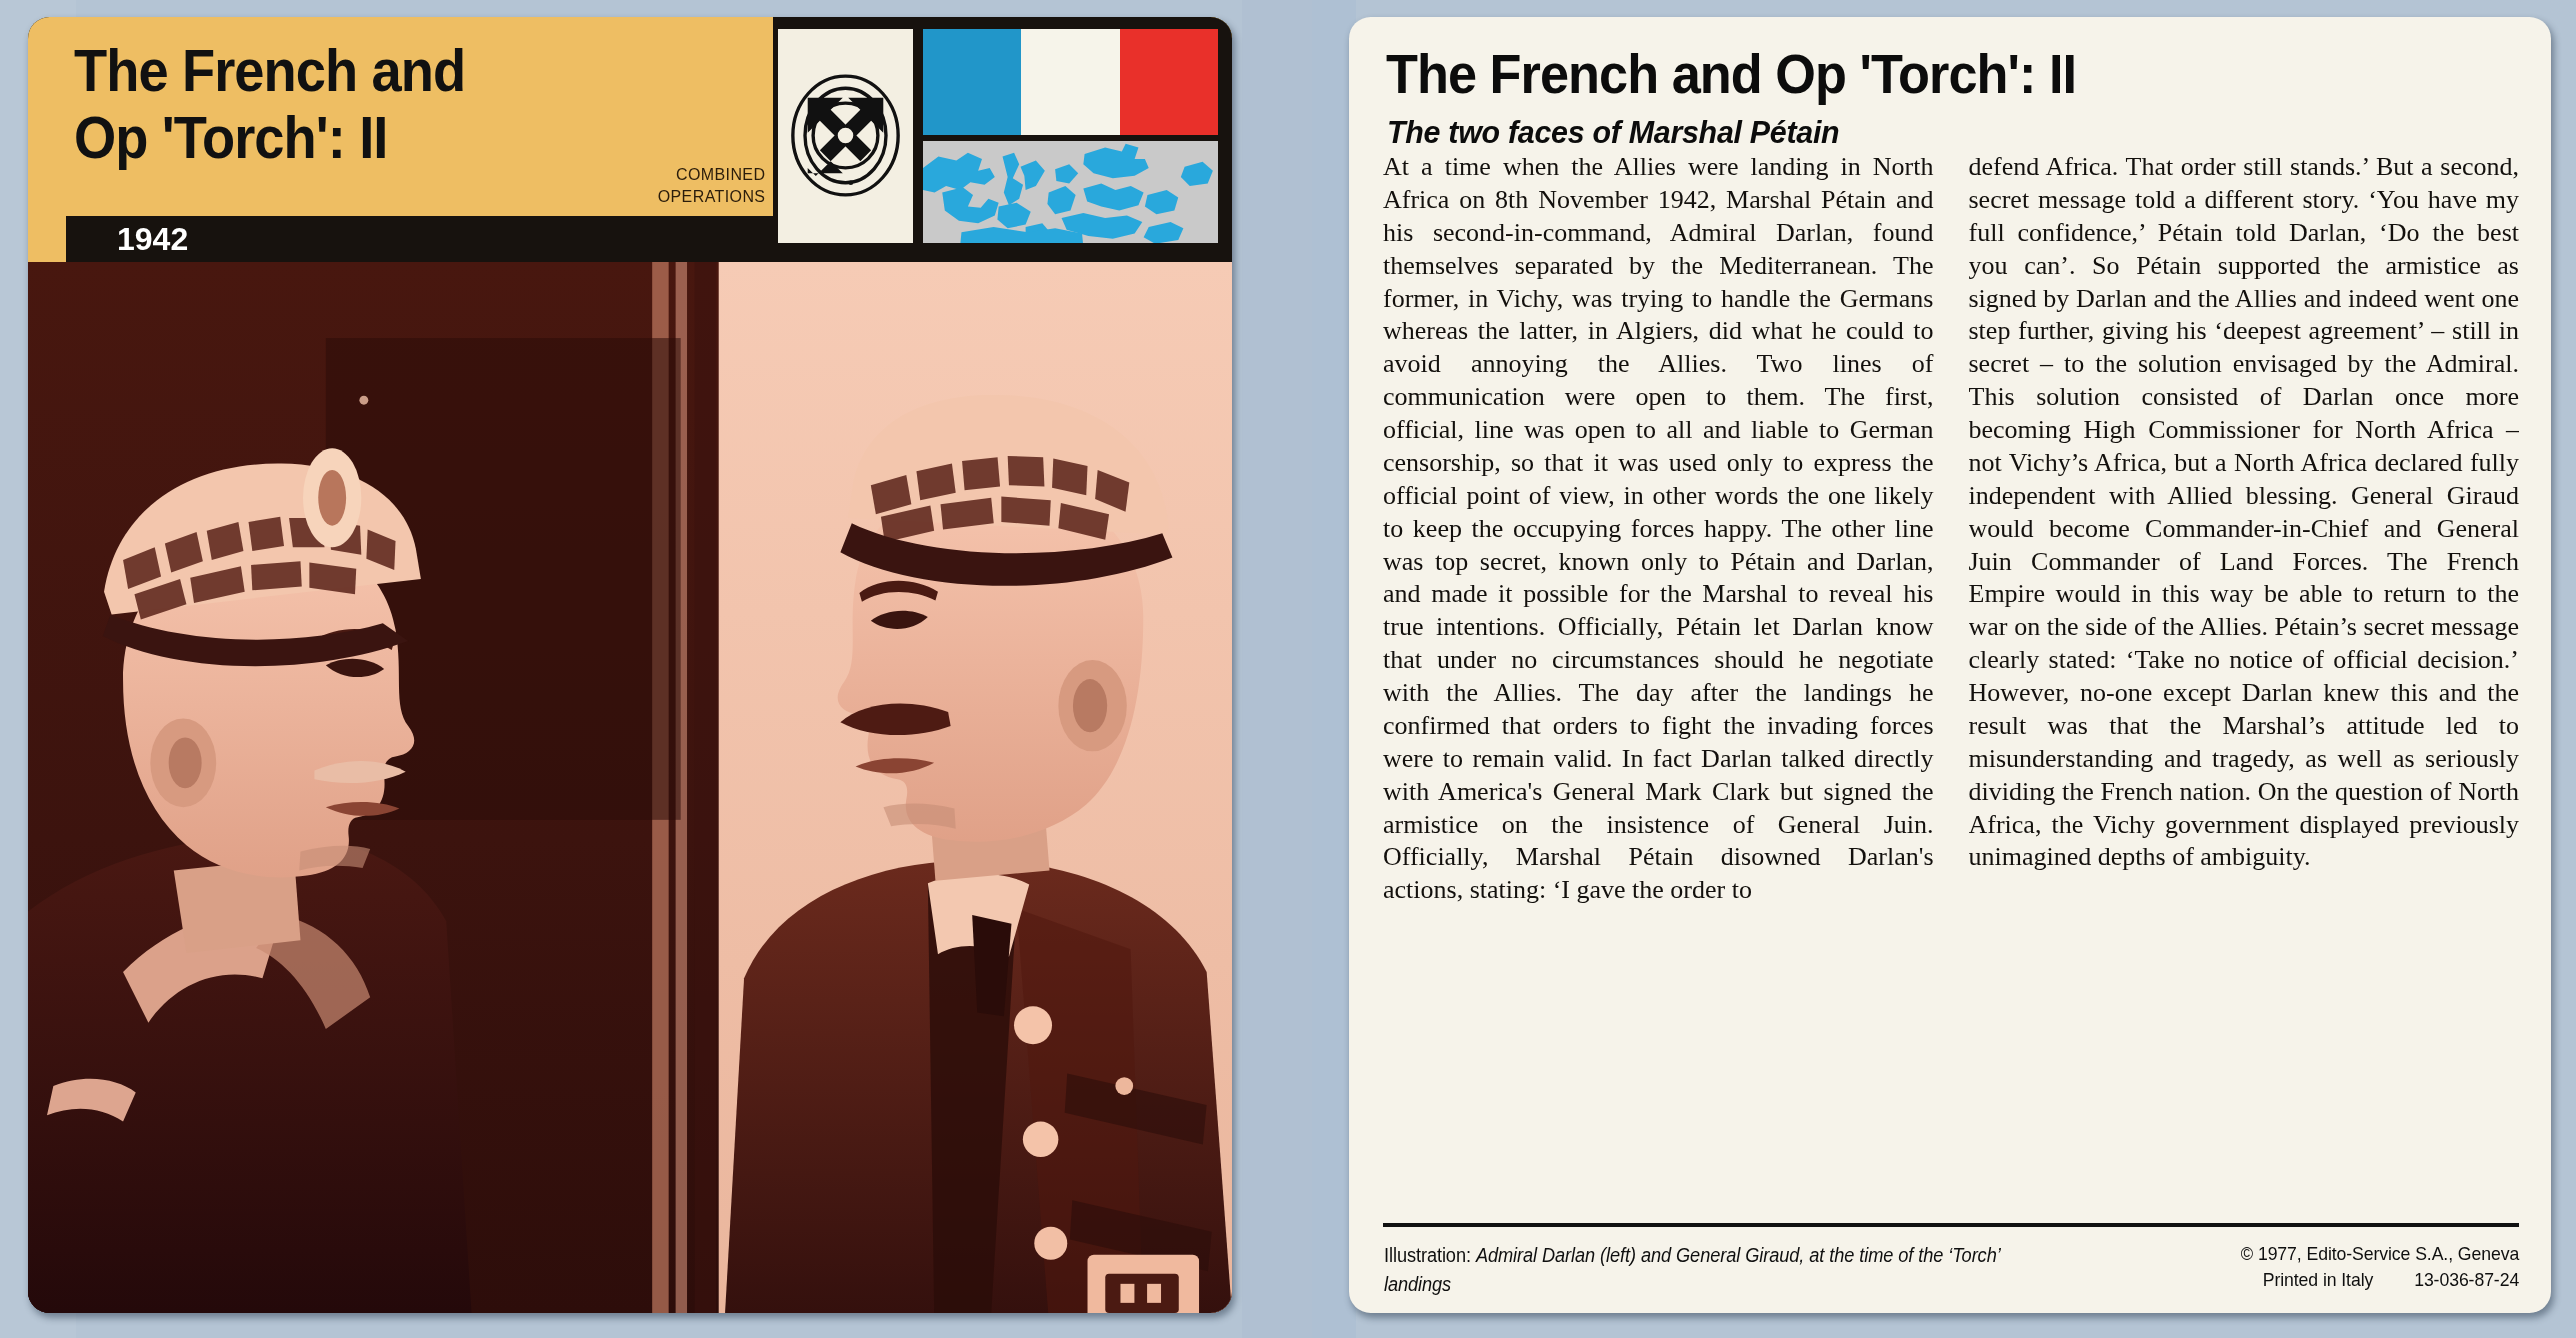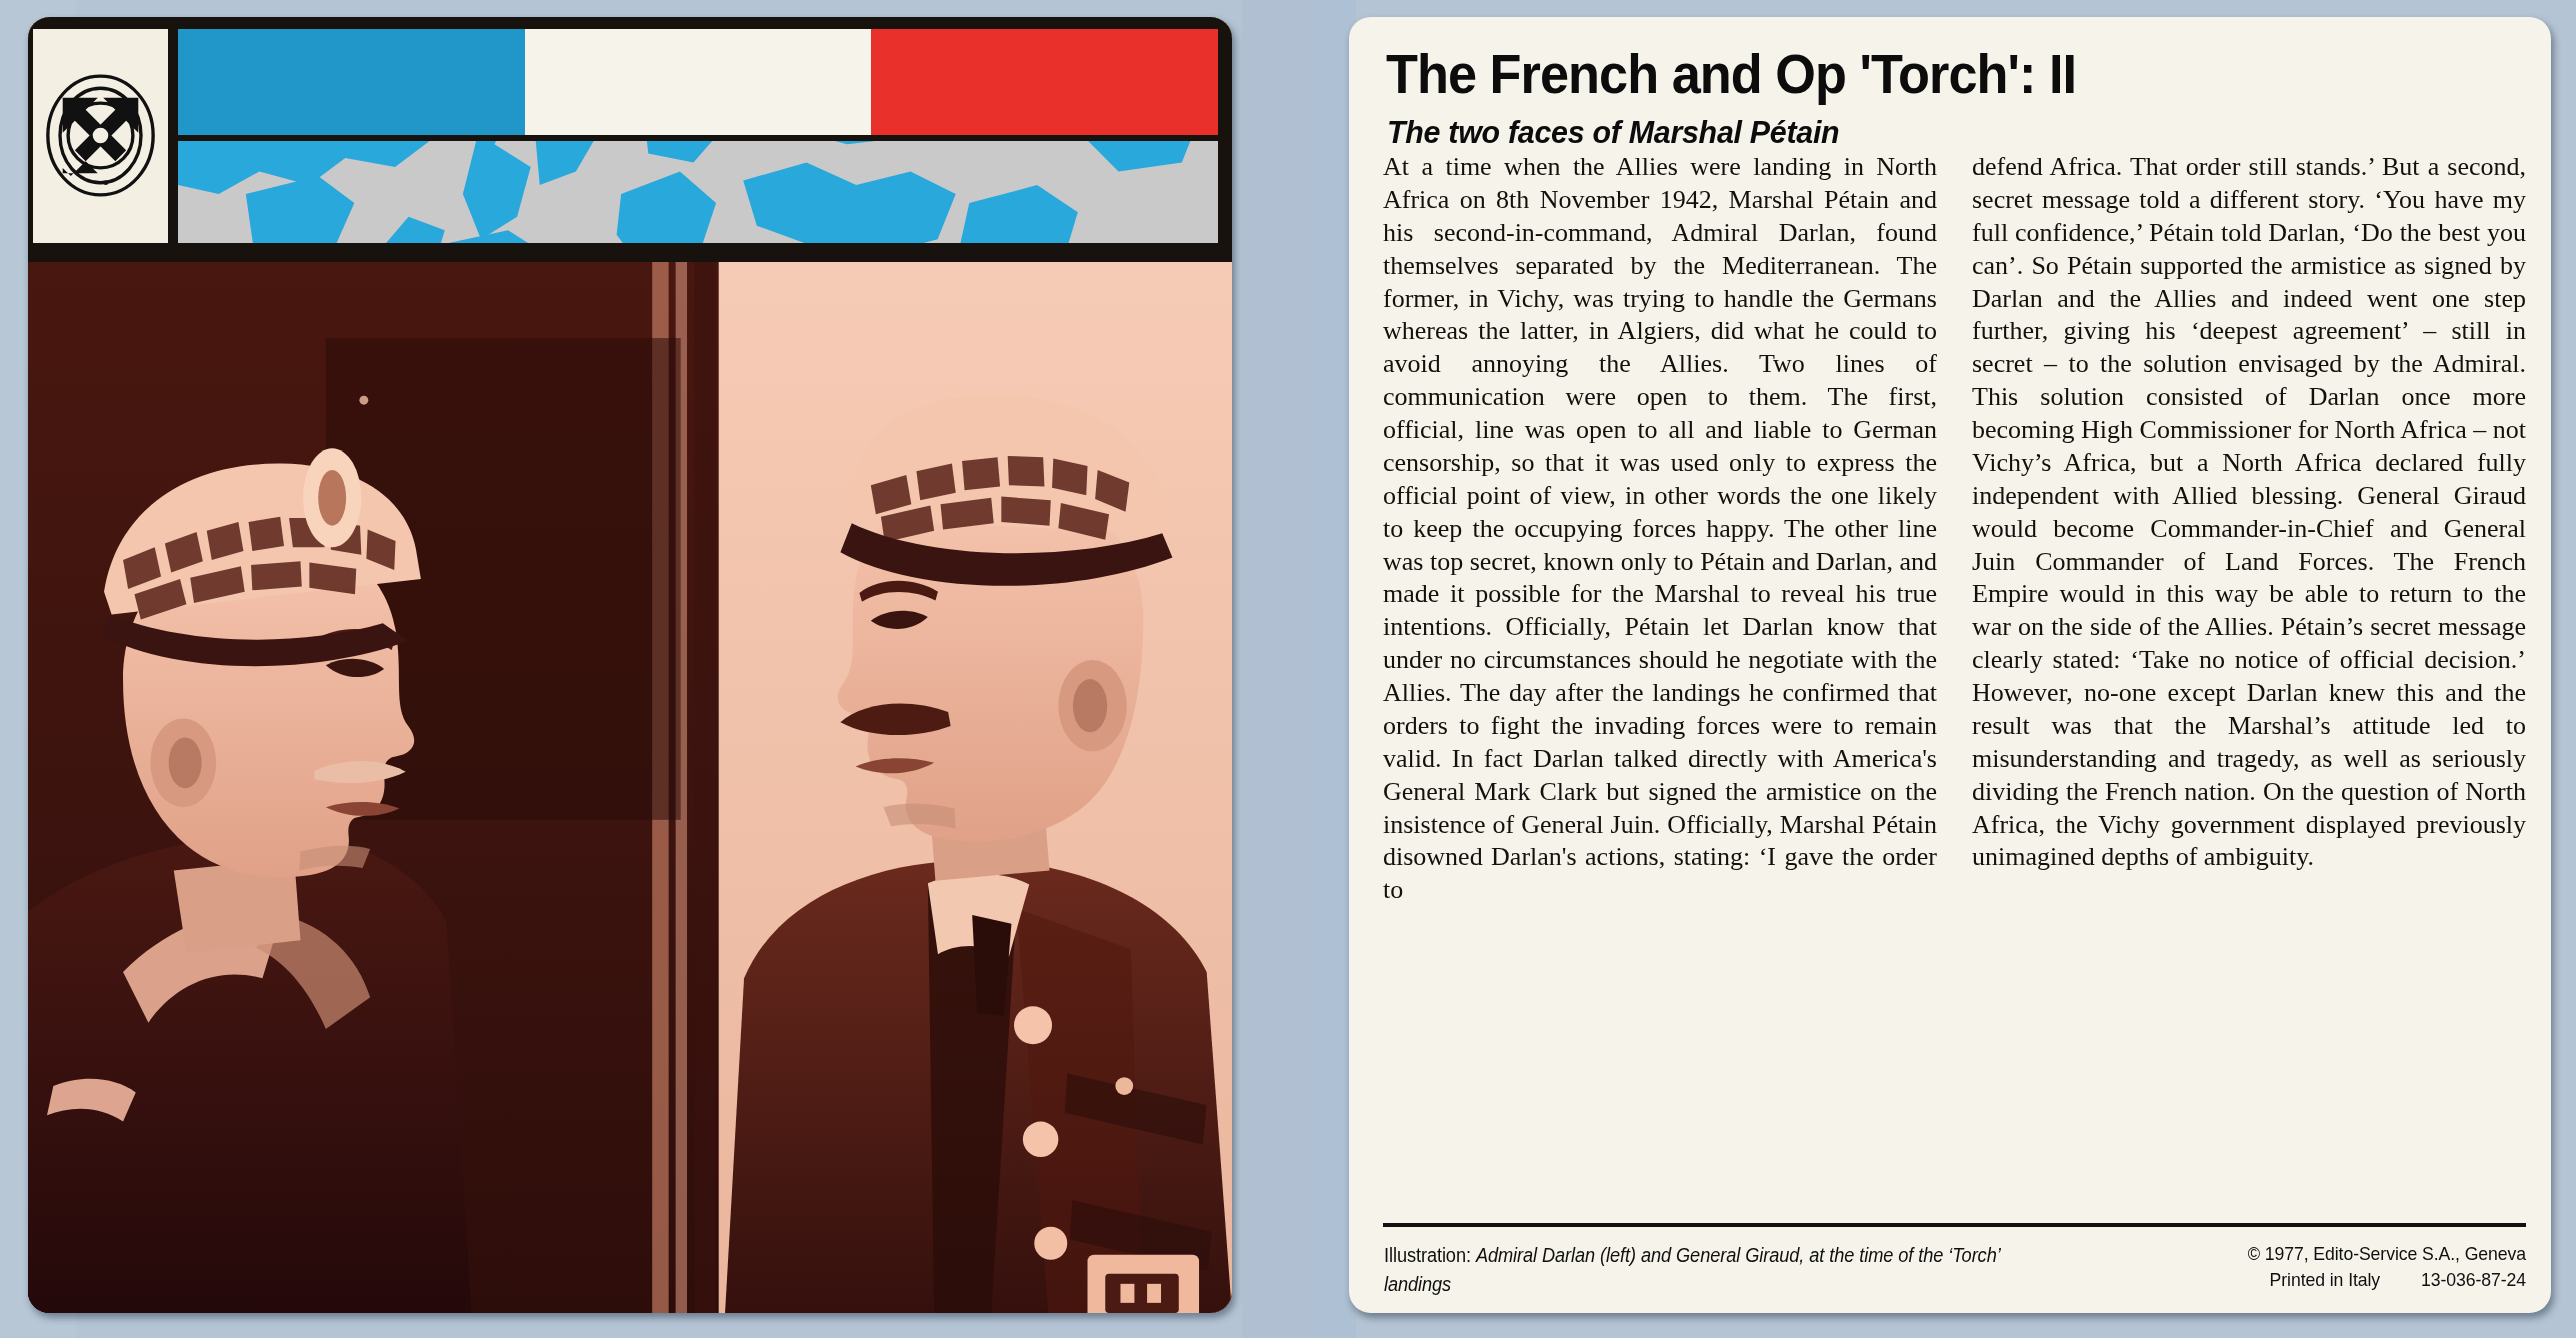--- a/index.html
+++ b/index.html
@@ -163,21 +163,21 @@
     top: 16.5px;
     width: 1202px;
     height: 1296px;
     background: #f6f3ea;
     padding: 0;
   }
 
   .rc-inner {
     position: absolute;
     inset: 0;
-    padding: 29px 25px 0 34px;
+    padding: 29px 32px 0 34px;
     display: flex;
     flex-direction: column;
   }
 
   .rc-title {
     font-size: 55px;
     font-weight: 700;
     color: #0c0c0c;
     letter-spacing: -1px;
     line-height: 1.04;
@@ -265,20 +265,35 @@
 <body>
 
 <div class="bg-band b1"></div>
 <div class="bg-band b2"></div>
 <div class="bg-band b3"></div>
 
 <div class="card card-left">
 
   <div class="lc-header">
 
+    <div class="lc-title-zone">
+      <div class="lc-title">
+        <span>The French and</span>
+        <span class="l2">Op 'Torch': II</span>
+      </div>
+
+      <div class="lc-combined">
+        <div>COMBINED</div>
+        <div>OPERATIONS</div>
+      </div>
+
+      <div class="lc-datebar">
+        <span class="lc-date">1942</span>
+      </div>
+    </div>
 
     <div class="lc-emblem-wrap">
       <div class="lc-emblem">
         <svg viewBox="0 0 200 200" aria-hidden="true">
           <g fill="none" stroke="#111" stroke-width="5">
             <ellipse cx="100" cy="100" rx="78" ry="88"></ellipse>
             <ellipse cx="100" cy="100" rx="60" ry="70"></ellipse>
             <circle cx="100" cy="100" r="48"></circle>
           </g>
           <g fill="#111">

